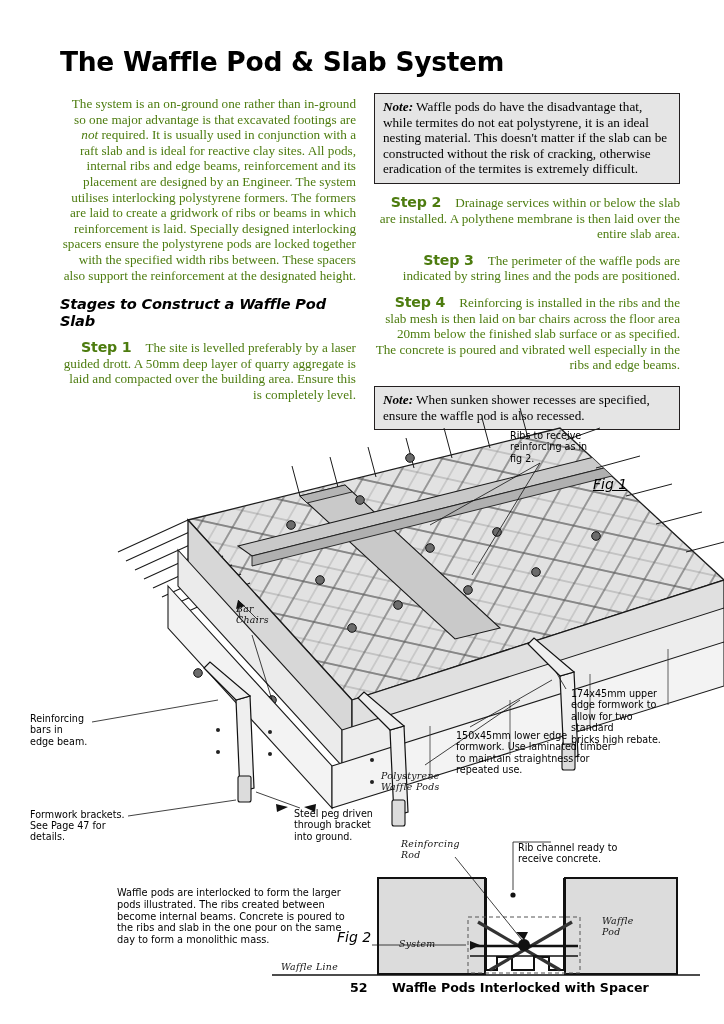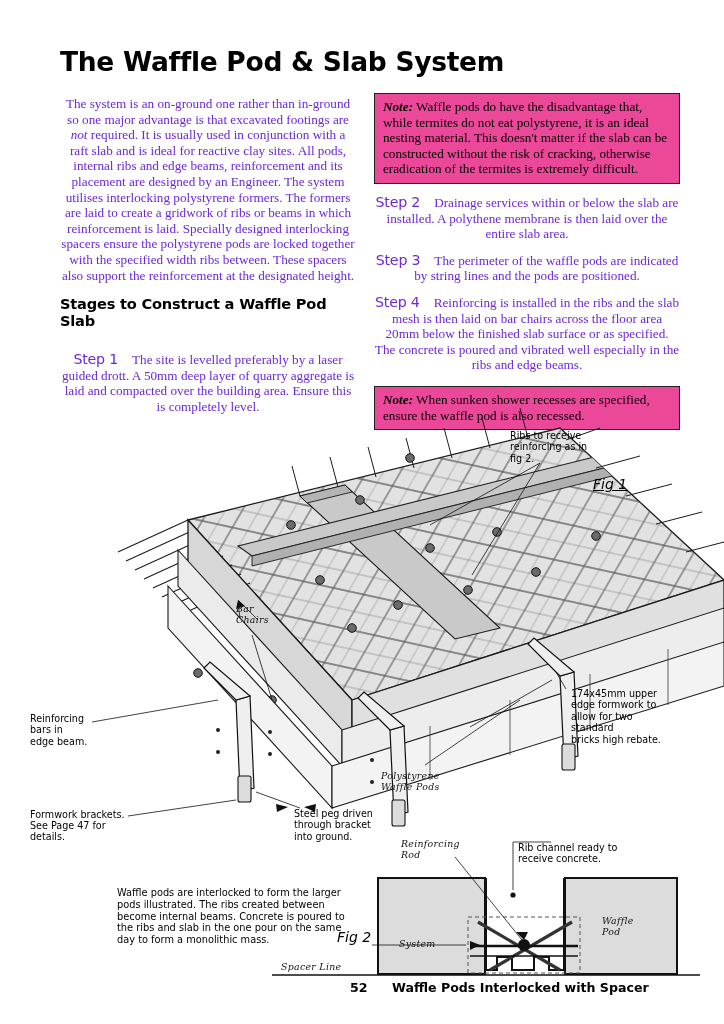--- a/index.html
+++ b/index.html
@@ -25,46 +25,47 @@
   }
 
   
   .col-left  { position:absolute; left:60px;  top:96px;  width:296px; }
   .col-right { position:absolute; left:374px; top:93px;  width:306px; }
 
   .body-text {
     font-family:"Liberation Serif", serif;
     font-size:13.2px;
     line-height:15.6px;
-    text-align:center;
-    color:#6d28d9;
+    text-align:right;
+    color:#4d7c0f;
   }
   .body-text em { font-style:italic; }
 
   .subhead {
     font-family:"DejaVu Sans", sans-serif;
     font-weight:bold;
     font-size:14.6px;
     line-height:16.5px;
     letter-spacing:-0.2px;
     margin-top:13px;
-    margin-bottom:23px;
+    margin-bottom:11px;
+    font-style:italic;
   }
   .step-para { margin-top:11px; }
   .step-label {
     font-family:"DejaVu Sans", sans-serif;
-    font-weight:normal;
+    font-weight:bold;
     font-size:14.2px;
     letter-spacing:-0.2px;
   }
   .step-gap { display:inline-block; width:14px; }
 
   
   .note-box {
-    background:#ec4899;
+    background:#e5e5e5;
     border:1.6px solid #231f20;
     padding:5px 8px 6px 8px;
     font-family:"Liberation Serif", serif;
     font-size:13.2px;
     line-height:15.6px;
   }
   .note-word { font-weight:bold; font-style:italic; }
   .note-2 { margin-top:13px; }
 
   
@@ -308,20 +309,24 @@
     <div class="lbl-italic" style="position:absolute; left:30px; top:431px;">details.</div>
     <div class="lbl" style="left:294px; top:408px;">Steel peg driven
 through bracket
 into ground.</div>
     <div class="lbl-hand" style="left:381px; top:370px;">Polystyrene
 Waffle Pods</div>
     <div class="lbl" style="left:571px; top:288px;">174x45mm upper
 edge formwork to
 allow for two standard
 bricks high rebate.</div>
+    <div class="lbl" style="left:456px; top:330px;">150x45mm lower edge
+formwork. Use laminated timber
+to maintain straightness for
+repeated use.</div>
 
     <div class="bottom-note" style="left:117px; top:487px; width:240px;">Waffle pods are interlocked to form the larger pods illustrated. The ribs created between become internal beams. Concrete is poured to the ribs and slab in the one pour on the same day to form a monolithic mass.</div>
     <div class="fig-num" style="left:337px; top:529px;">Fig 2</div>
 
     <svg class="fig2-svg" width="724" height="624" viewBox="0 0 724 624" style="pointer-events:none;">
 
       <line x1="272" y1="575" x2="700" y2="575" stroke="#111" stroke-width="1.4"></line>
 
       <rect x="378" y="478" width="107" height="96" fill="#dcdcdc" stroke="#111" stroke-width="2"></rect>
 
@@ -354,19 +359,19 @@
       </g>
     </svg>
 
     <div class="lbl-hand" style="left:401px; top:438px;">Reinforcing
 Rod</div>
     <div class="lbl-hand" style="left:399px; top:538px;">System</div>
     <div class="lbl" style="left:518px; top:442px;">Rib channel ready to
 receive concrete.</div>
     <div class="lbl-hand" style="left:602px; top:515px;">Waffle
 Pod</div>
-    <div class="lbl-hand" style="left:281px; top:561px;">Spacer Line</div>
+    <div class="lbl-hand" style="left:281px; top:561px;">Waffle Line</div>
 
     <div class="page-num" style="left:350px; top:580px;">52</div>
     <div class="caption" style="left:392px; top:580px;">Waffle Pods Interlocked with Spacer</div>
   </div>
 
 </div>
 
 </body></html>

